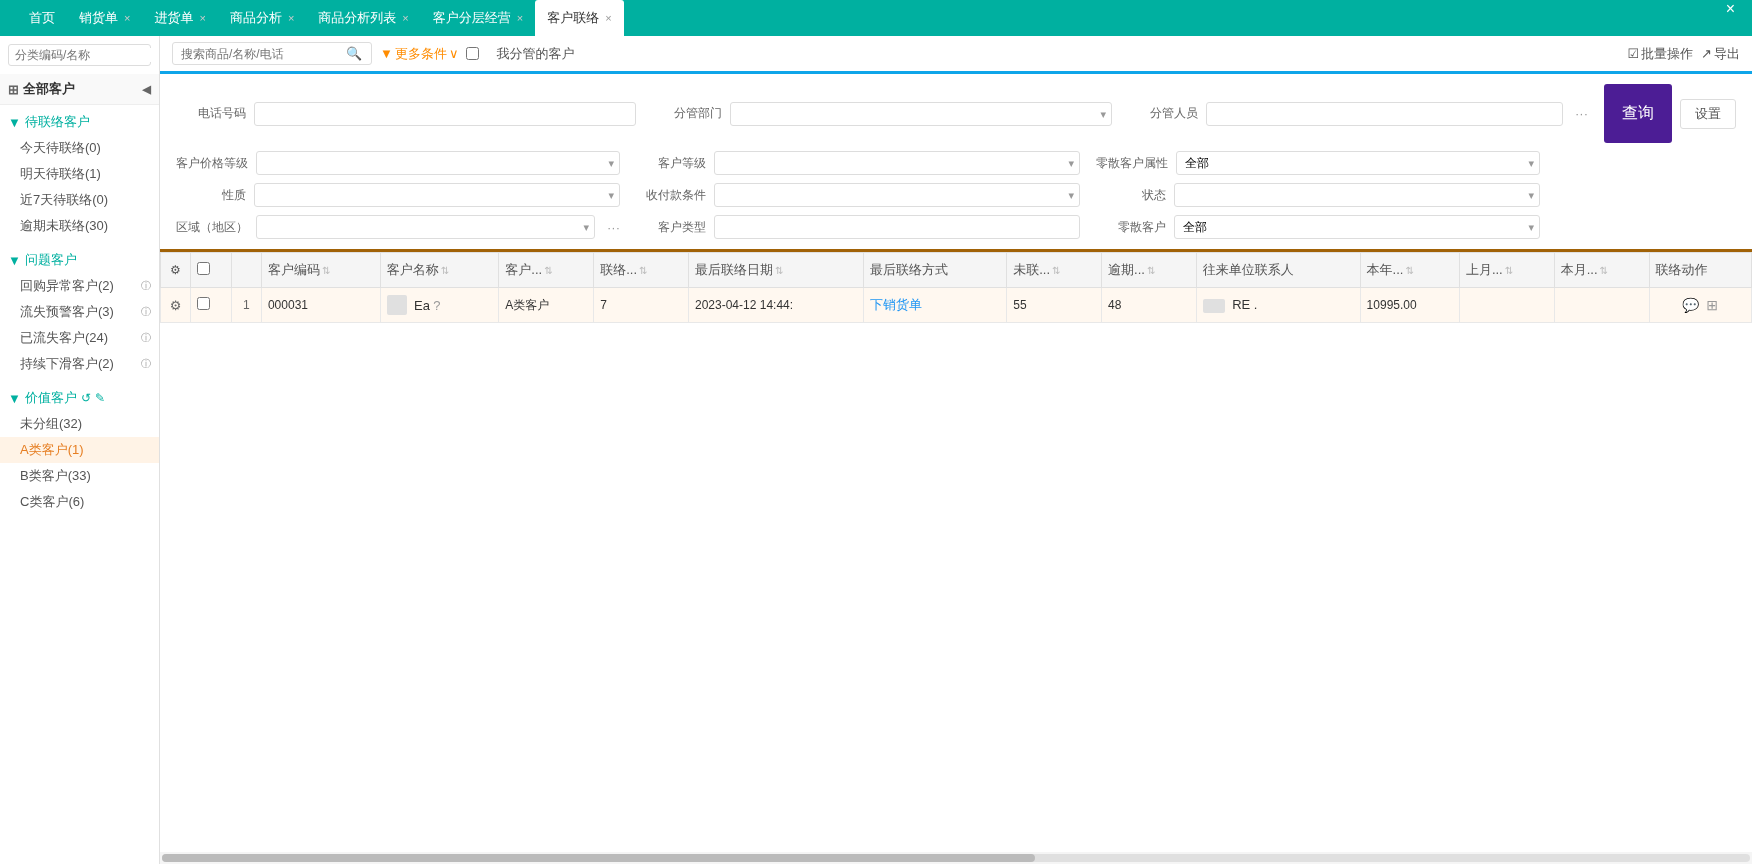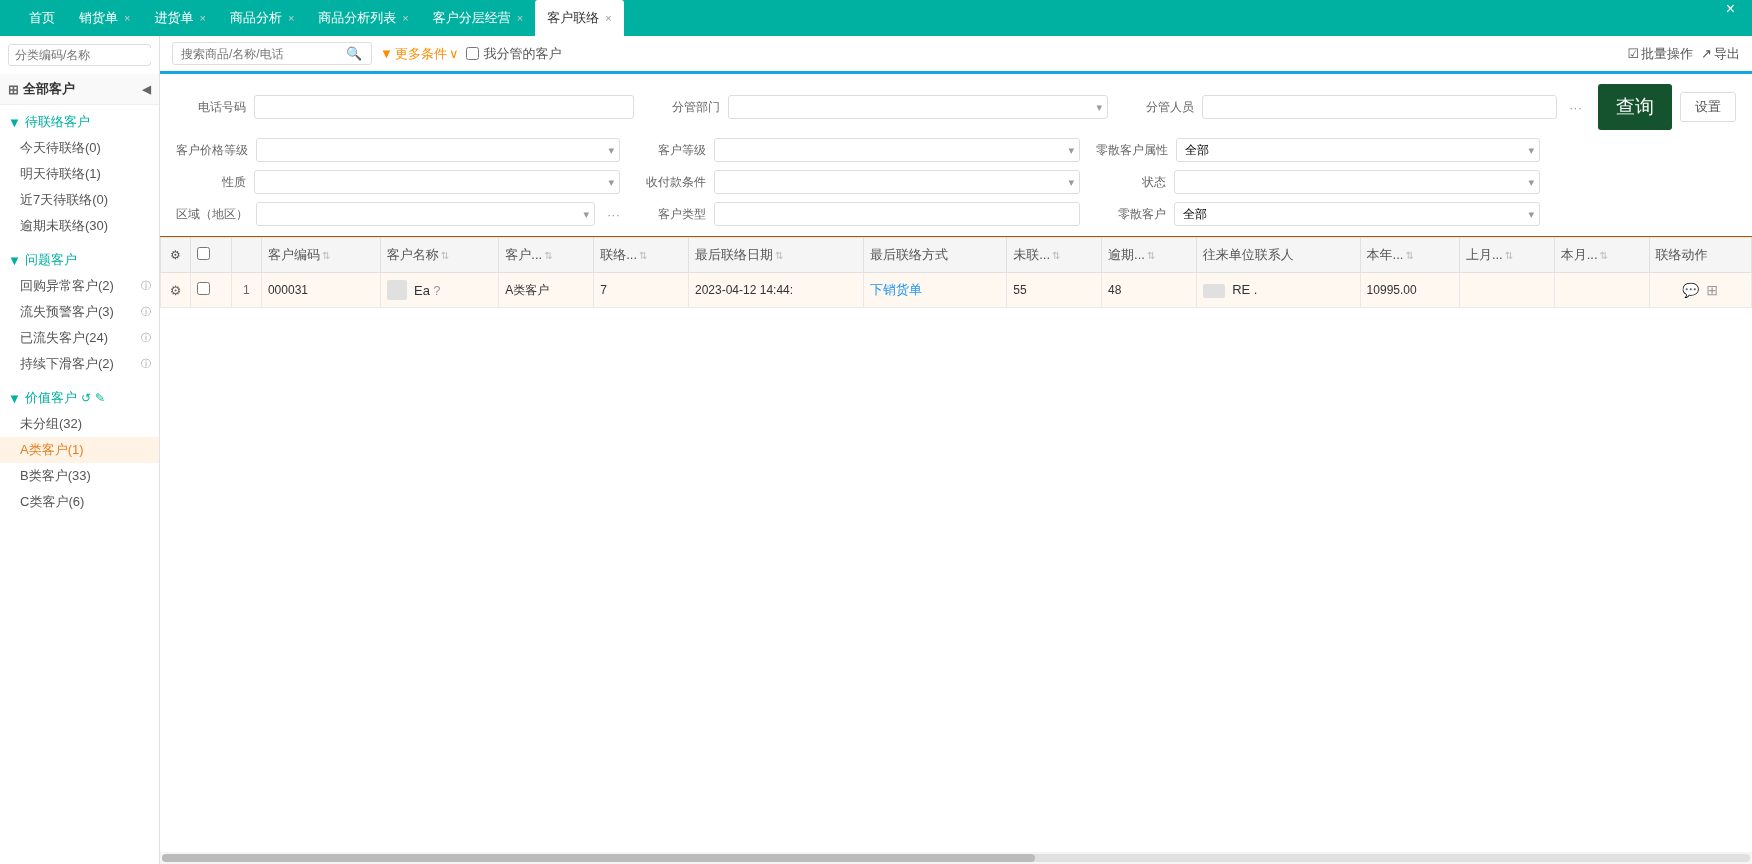--- a/index.html
+++ b/index.html
@@ -64,28 +64,28 @@
     }
     .search-input-wrap {
       display: flex; align-items: center; border: 1px solid #ddd; border-radius: 3px;
       padding: 3px 8px; background: #fff; width: 200px;
     }
     .search-input-wrap input { border: none; outline: none; flex: 1; font-size: 12px; }
     .search-input-wrap .s-icon { color: #999; }
     .filter-btn {
       display: flex; align-items: center; color: #ff8c00; cursor: pointer; font-size: 12px; gap: 2px;
     }
-    .checkbox-wrap { display: flex; align-items: center; gap: 4px; font-size: 12px; color: #555; cursor: pointer; }
+    .checkbox-wrap { display: flex; align-items: center; gap: 17px; font-size: 12px; color: #555; cursor: pointer; }
     .toolbar-right { margin-left: auto; display: flex; gap: 8px; align-items: center; }
     .batch-btn { color: #555; font-size: 12px; cursor: pointer; display: flex; align-items: center; gap: 2px; }
     .export-btn { color: #555; font-size: 12px; cursor: pointer; display: flex; align-items: center; gap: 2px; }
 
     
     .filter-area {
-      background: #fff; padding: 10px 16px; border-bottom: 1px solid #a16207;
+      background: #fff; padding: 10px 16px; border-bottom: 3px solid #a16207;
     }
     .filter-row { display: flex; align-items: center; margin-bottom: 8px; gap: 16px; }
     .filter-row:last-child { margin-bottom: 0; }
     .filter-field {
       display: flex; align-items: center; flex: 1; gap: 8px;
     }
     .filter-label { color: #666; font-size: 12px; white-space: nowrap; min-width: 70px; text-align: right; }
     .filter-input {
       flex: 1; border: 1px solid #ddd; border-radius: 3px; padding: 4px 8px;
       font-size: 12px; outline: none; background: #fff;
@@ -95,22 +95,22 @@
       font-size: 12px; outline: none; background: #fff; appearance: none;
       position: relative; cursor: pointer; min-width: 80px;
     }
     .filter-select-wrap { flex: 1; position: relative; }
     .filter-select-wrap select { width: 100%; }
     .filter-select-wrap::after {
       content: '▾'; position: absolute; right: 6px; top: 50%; transform: translateY(-50%);
       color: #999; pointer-events: none; font-size: 11px;
     }
     .query-btn {
-      background: #14532d; color: #fff; border: none; border-radius: 3px;
-      padding: 10px 18px; cursor: pointer; font-size: 19px;
+      background: #4c1d95; color: #fff; border: none; border-radius: 3px;
+      padding: 19px 18px; cursor: pointer; font-size: 16px;
     }
     .settings-btn {
       background: #fff; color: #555; border: 1px solid #ddd; border-radius: 3px;
       padding: 5px 14px; cursor: pointer; font-size: 13px;
     }
 
     
     .table-wrap { flex: 1; overflow: auto; background: #fff; margin: 0; }
     table { width: 100%; border-collapse: collapse; }
     thead tr { background: #f5f5f5; }

